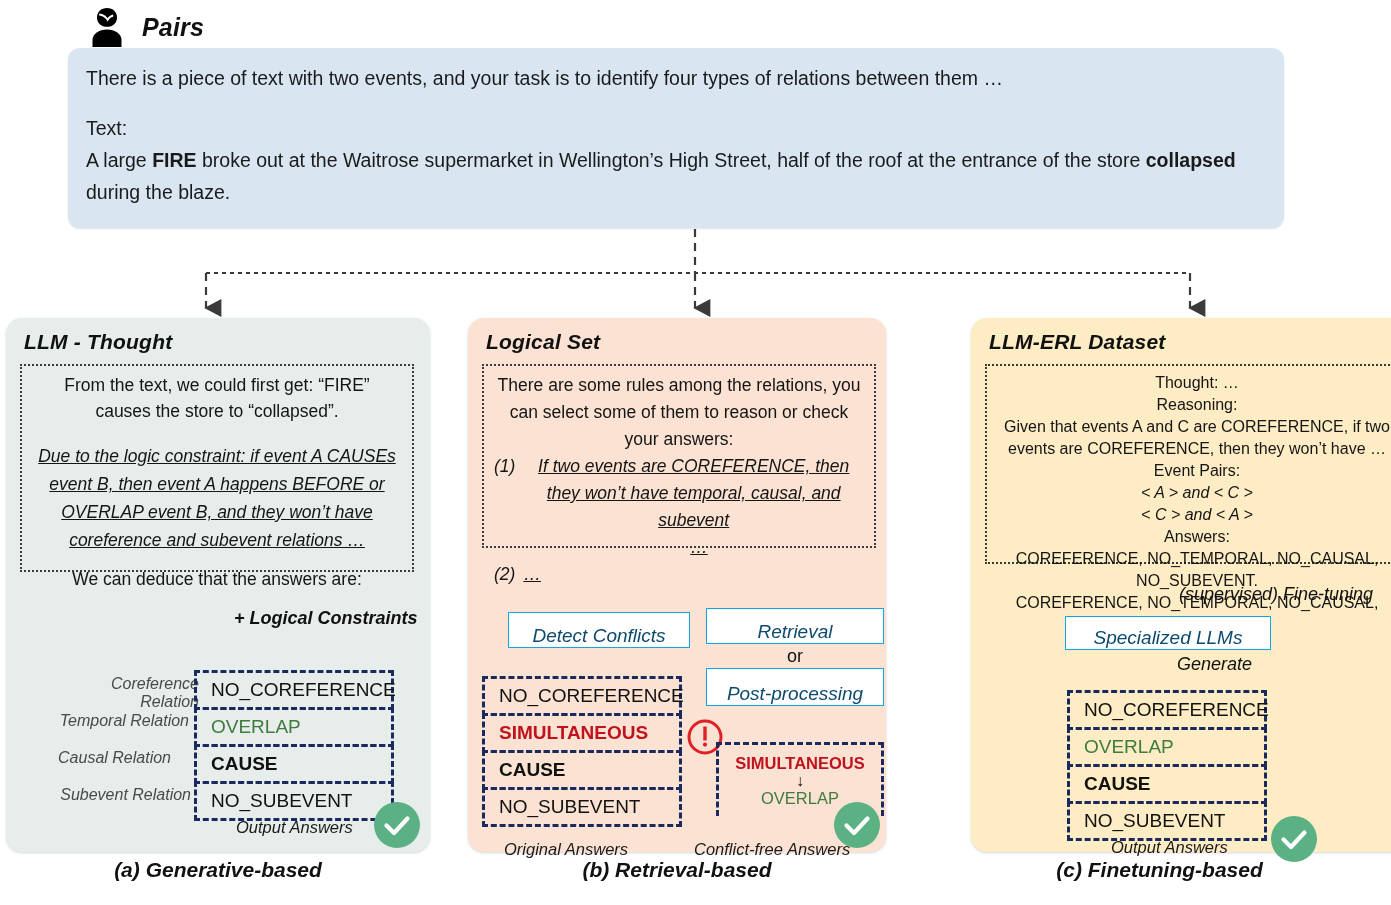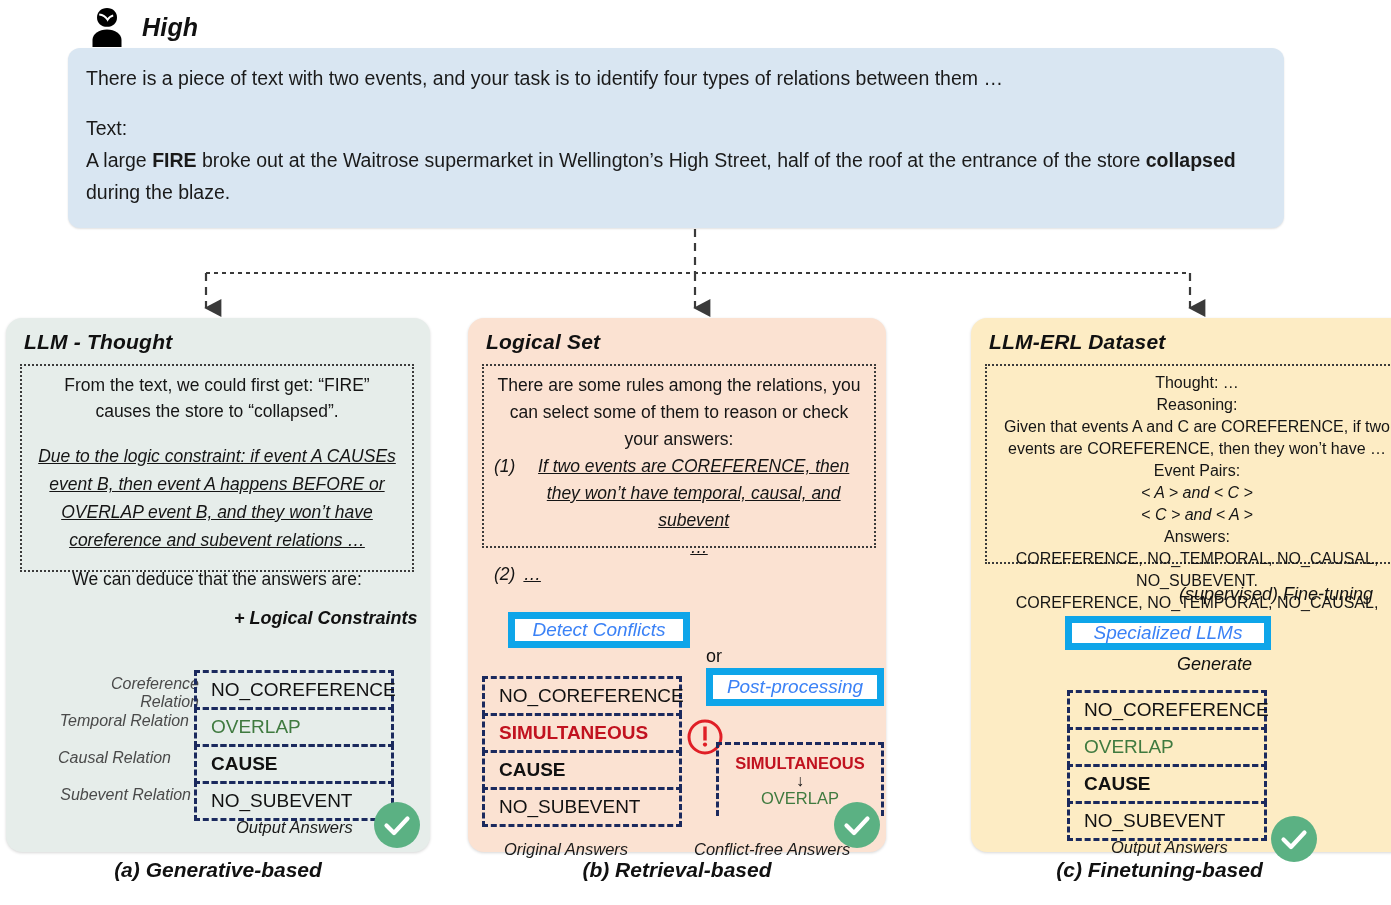--- a/index.html
+++ b/index.html
@@ -42,23 +42,23 @@
 
   
   .dotted-box{
     position:absolute;border:2px dotted #3b3b3b;box-sizing:border-box;
     padding:6px 10px;font-size:17.5px;line-height:26px;color:#151515;text-align:center;
   }
   .u-italic{font-style:italic;text-decoration:underline;}
 
   
   .proc-box{
-    position:absolute;background:#ffffff;border:7px solid #0ea5e9;
-    box-sizing:border-box;display:flex;align-items:center;justify-content:center;
-    font-size:19px;font-style:italic;color:#3b82f6;
+    position:absolute;background:#ffffff;border:1px solid #0ea5e9;
+    box-sizing:border-box;display:flex;align-items:flex-end;justify-content:center;
+    font-size:19px;font-style:italic;color:#0c4a6e;
   }
 
   
   .ansgroup{position:absolute;}
   .ansrow{
     border:3px dashed #1b2a5e;box-sizing:border-box;
     display:flex;align-items:center;
     padding-left:14px;font-size:19px;color:#111;
     margin-bottom:-3px;background:transparent;
   }
@@ -87,21 +87,21 @@
 <body>
 
 <div class="abs" id="user-header">
   <span id="user-avatar">
     <svg width="46" height="46" viewBox="0 0 46 46">
       <path d="M23 4c-6 0-10 4.2-10 9.4 0 5.2 4 9.4 10 9.4s10-4.2 10-9.4C33 8.2 29 4 23 4z" fill="#000"></path>
       <path d="M15.2 10.5c3.6 0.4 6.6 2.4 8.4 5.4 1.3-2.4 3.3-3.9 5.6-4.4" stroke="#fff" stroke-width="1.8" fill="none"></path>
       <path d="M23 25.5c-8 0-14.5 4.6-14.5 10.3V43h29v-7.2C37.5 30.1 31 25.5 23 25.5z" fill="#000"></path>
     </svg>
   </span>
-  <span id="user-label">High</span>
+  <span id="user-label">Pairs</span>
 </div>
 
 <div class="abs" id="user-bubble">
   <div>There is a piece of text with two events, and your task is to identify four types of relations between them …</div>
   <div class="blank"></div>
   <div>Text:</div>
   <div>
     <span>A large </span><b>FIRE</b><span> broke out at the Waitrose supermarket in Wellington’s High Street, half of the roof at the entrance of the store </span><b>collapsed</b><span> during the blaze.</span>
   </div>
 </div>
@@ -198,21 +198,24 @@
     <div style="display:flex;gap:8px;">
       <span style="font-style:italic;">(2)</span>
       <span class="u-italic">…</span>
     </div>
   </div>
 
   <div class="proc-box" style="left:40px;top:294px;width:182px;height:36px;">
     <span>Detect Conflicts</span>
   </div>
 
-  <div style="position:absolute;left:238px;top:328px;width:178px;text-align:left;font-size:18px;">or</div>
+  <div class="proc-box" style="left:238px;top:290px;width:178px;height:36px;">
+    <span>Retrieval</span>
+  </div>
+  <div style="position:absolute;left:238px;top:328px;width:178px;text-align:center;font-size:18px;">or</div>
   <div class="proc-box" style="left:238px;top:350px;width:178px;height:38px;">
     <span>Post-processing</span>
   </div>
 
   <div class="ansgroup" style="left:14px;top:358px;width:200px;">
     <div class="ansrow" style="height:40px;">NO_COREFERENCE</div>
     <div class="ansrow red" style="height:40px;">SIMULTANEOUS</div>
     <div class="ansrow bold" style="height:40px;">CAUSE</div>
     <div class="ansrow" style="height:40px;">NO_SUBEVENT</div>
   </div>

